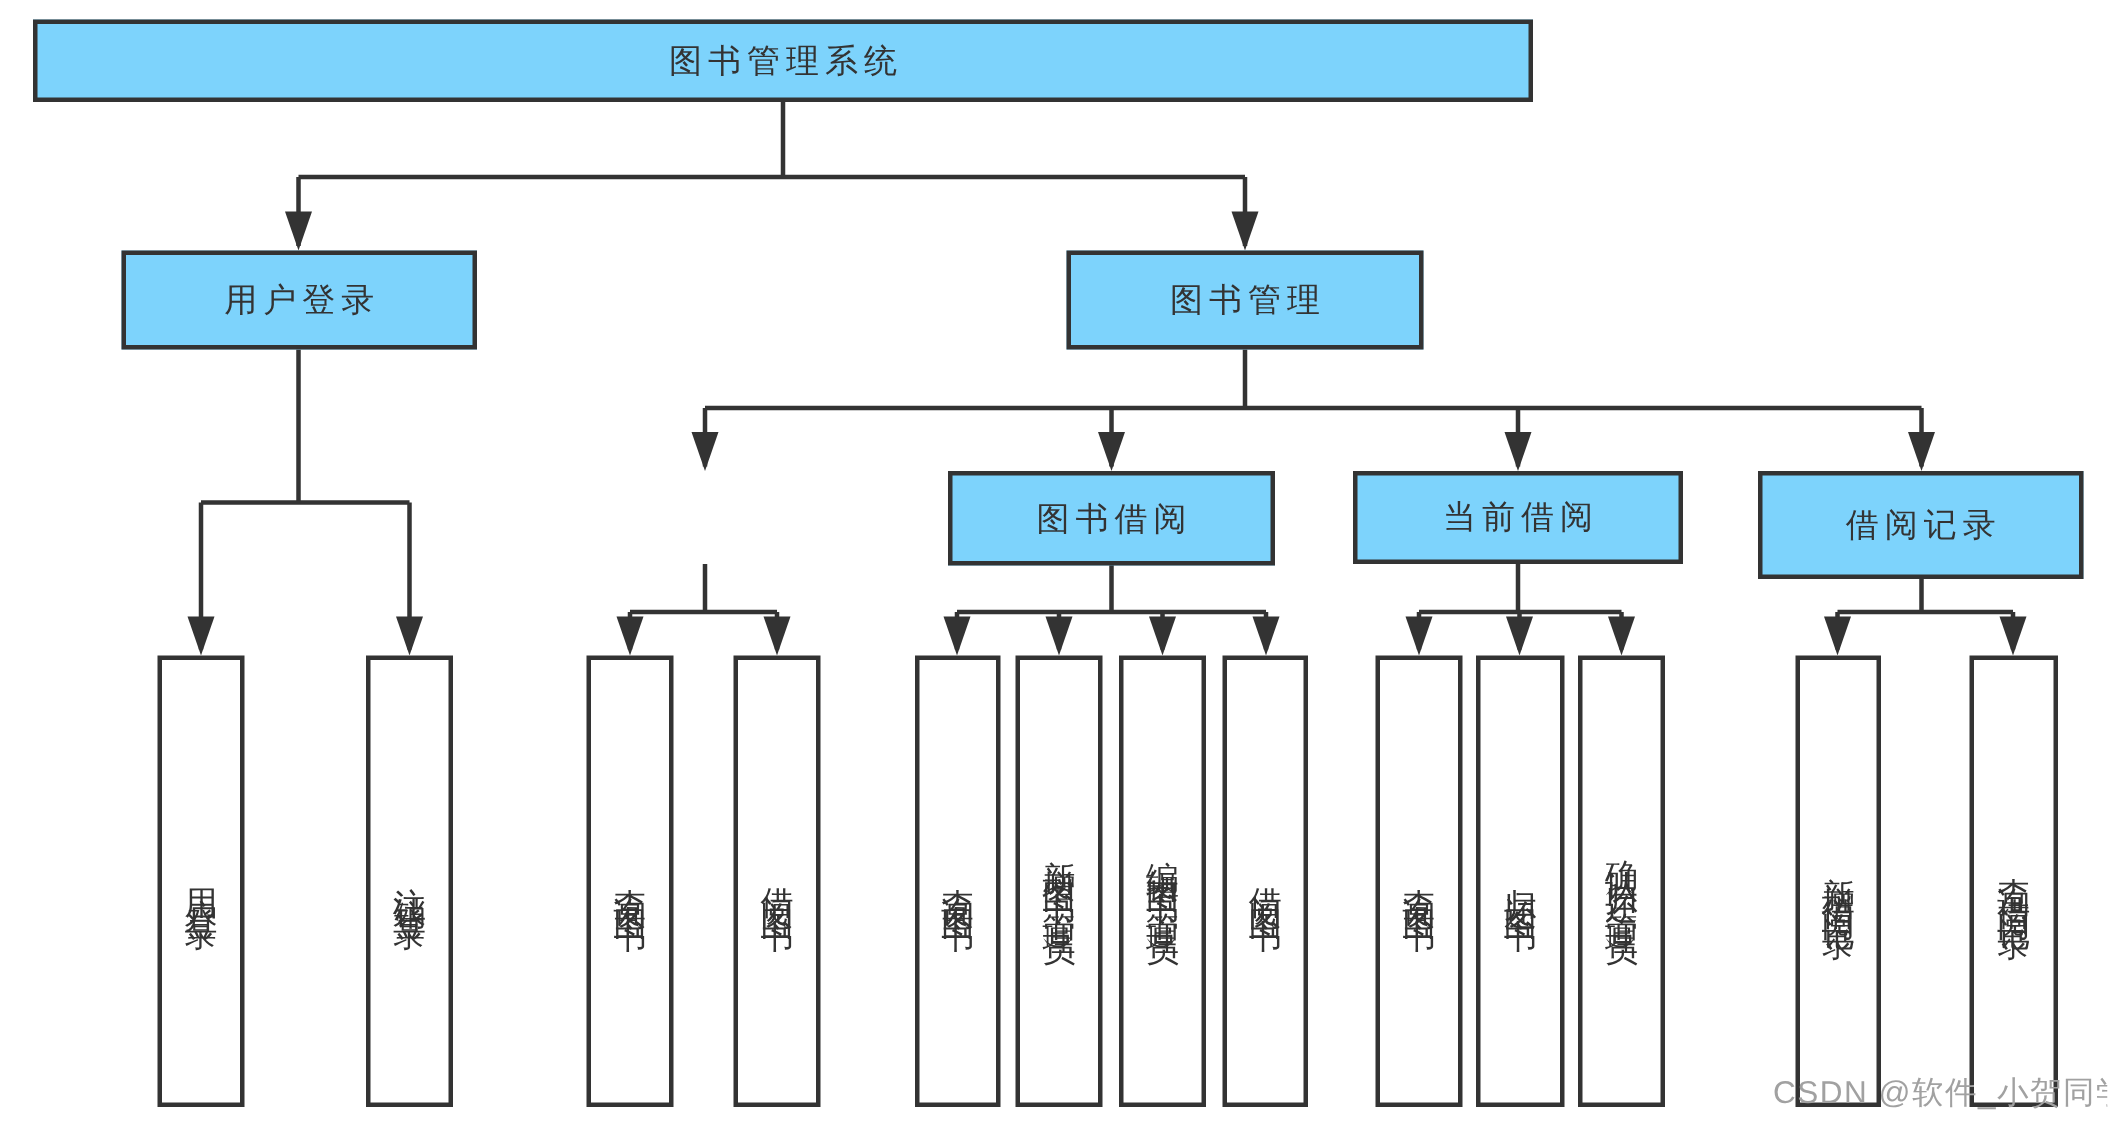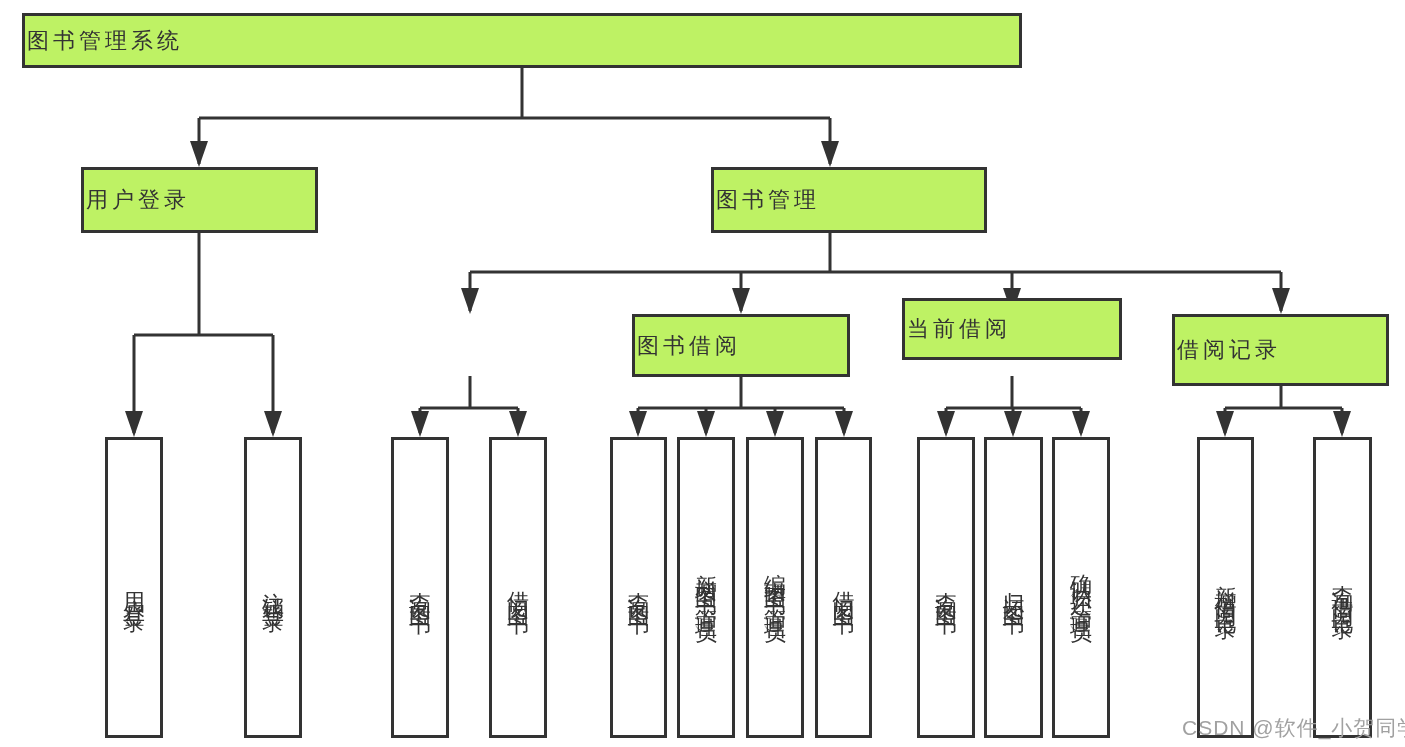--- a/index.html
+++ b/index.html
@@ -17,22 +17,22 @@
     color:var(--text);
     overflow:hidden;
   }
   .connectors{position:absolute;left:0;top:0;width:1405px;height:747px;}
   .connectors path{stroke:var(--line);stroke-width:3;fill:none;}
   .connectors polygon{fill:var(--line);stroke:none;}
   .node{
     position:absolute;
     box-sizing:border-box;
     border:3px solid var(--line);
-    background:#bef264;
-    display:flex;align-items:center;justify-content:flex-start;
+    background:#7dd3fc;
+    display:flex;align-items:center;justify-content:center;
     font-size:22px;
     letter-spacing:4px;
     white-space:nowrap;
   }
   .node .lbl{transform:translateX(2px);}
   .vnode{
     position:absolute;
     box-sizing:border-box;
     border:3px solid var(--line);
     background:#fff;
@@ -95,28 +95,28 @@
     <polygon points="1333,411 1351,411 1342,437"></polygon>
   </svg>
 
   <div class="node" style="left:22px;top:13px;width:1000px;height:55px">
     <span class="lbl">图书管理系统</span>
   </div>
 
   <div class="node" style="left:81px;top:167px;width:237px;height:66px">
     <span class="lbl">用户登录</span>
   </div>
-  <div class="node" style="left:711px;top:167px;width:276px;height:66px">
+  <div class="node" style="left:711px;top:167px;width:238px;height:66px">
     <span class="lbl">图书管理</span>
   </div>
 
   <div class="node" style="left:632px;top:314px;width:218px;height:63px">
     <span class="lbl">图书借阅</span>
   </div>
-  <div class="node" style="left:902px;top:298px;width:220px;height:62px">
+  <div class="node" style="left:902px;top:314px;width:220px;height:62px">
     <span class="lbl">当前借阅</span>
   </div>
   <div class="node" style="left:1172px;top:314px;width:217px;height:72px">
     <span class="lbl">借阅记录</span>
   </div>
 
   <div class="vnode" style="left:105px;top:437px;width:58px;height:301px">
     <span class="vlbl">用户登录</span>
   </div>
   <div class="vnode" style="left:244px;top:437px;width:58px;height:301px">

